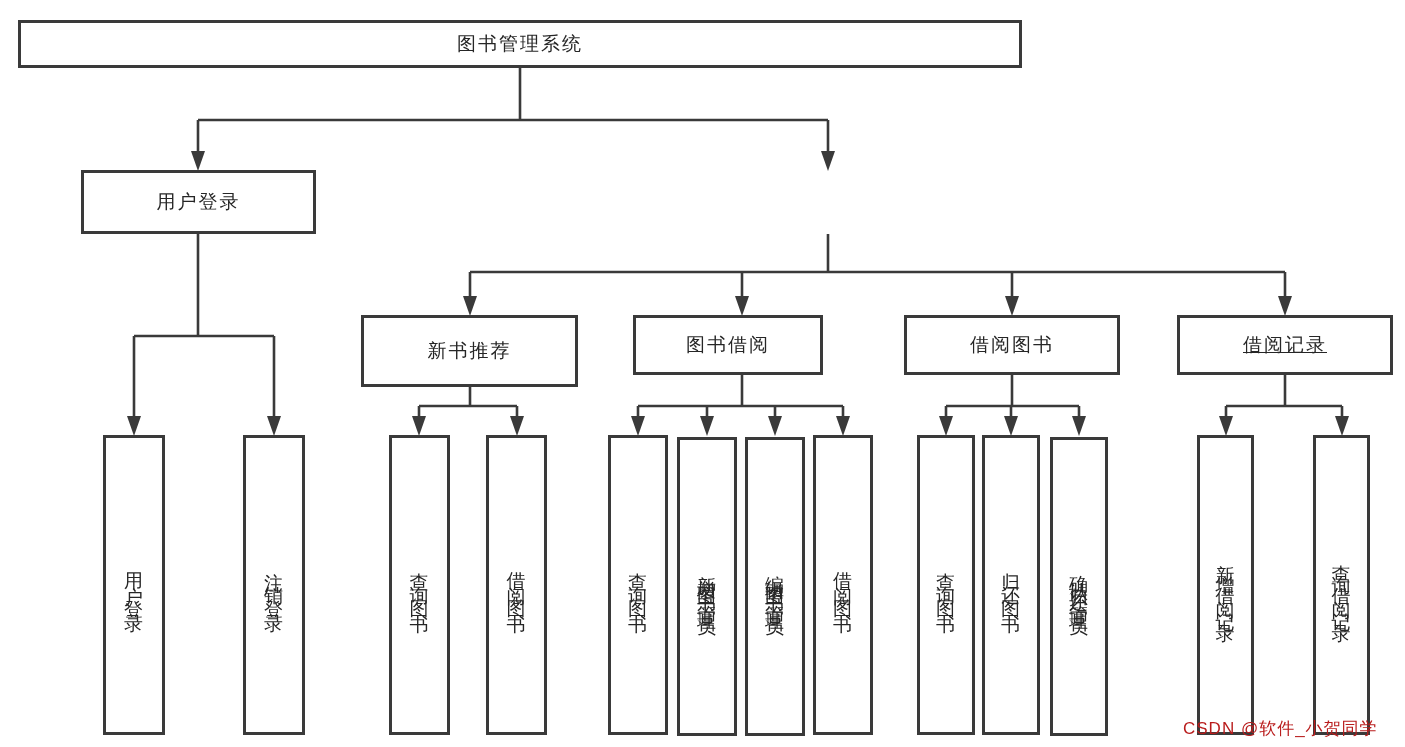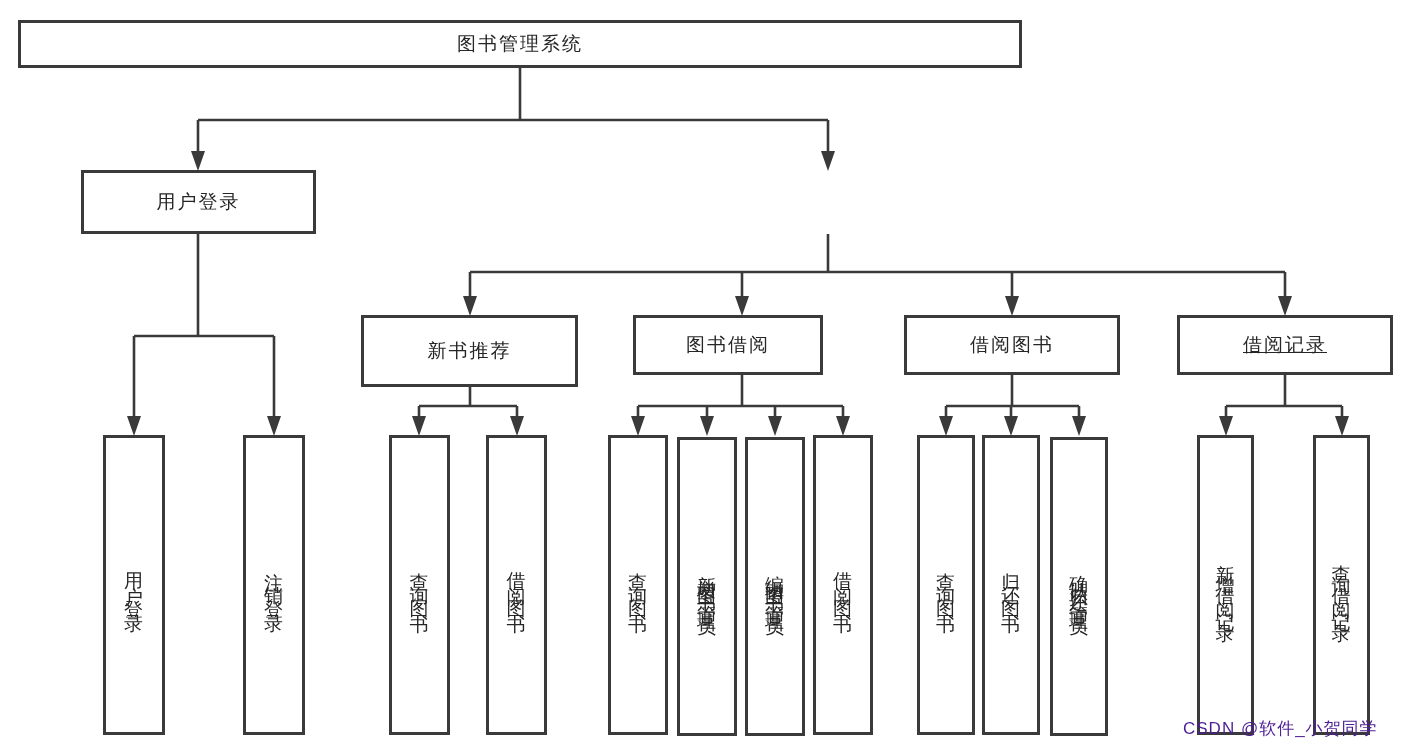--- a/index.html
+++ b/index.html
@@ -41,21 +41,21 @@
     white-space: nowrap;
   }
   .sp4  { letter-spacing: 14px; }
   .sp6  { letter-spacing: 12px; }
   .sp10 { letter-spacing: 6px; }
   .watermark {
     position: absolute;
     left: 1183px;
     top: 717px;
     font-size: 17px;
-    color: #4c1d95;
+    color: #b91c1c;
     letter-spacing: 1px;
     white-space: nowrap;
     z-index: 3;
   }
 </style>
 </head>
 <body>
 
 <div class="canvas">
 

